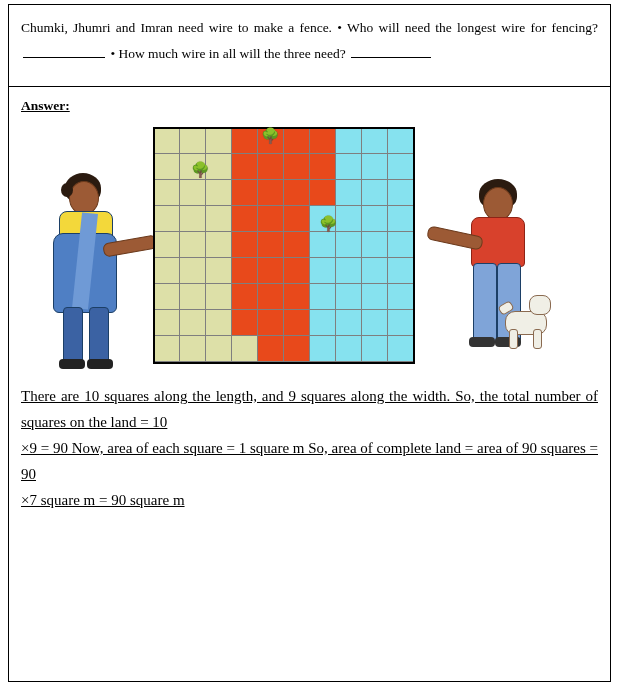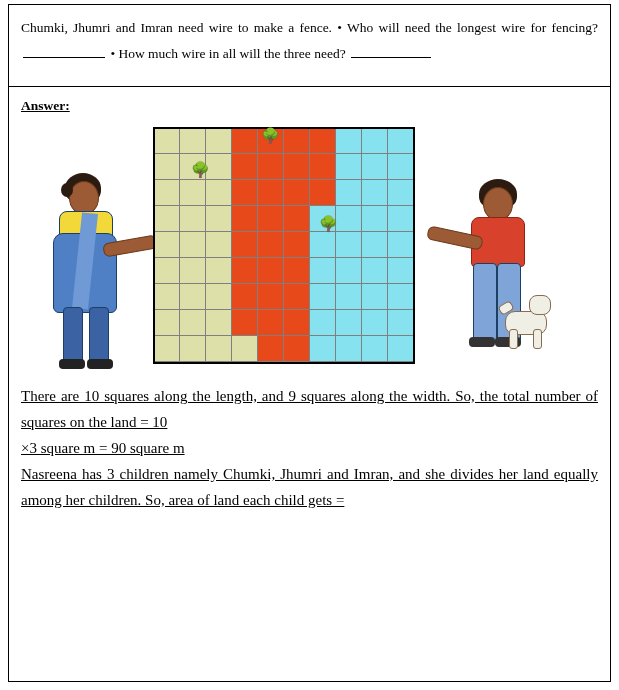--- a/index.html
+++ b/index.html
@@ -335,19 +335,19 @@
         </div>
         <div class="grid-outline"></div>
 
         <div class="tree" style="left:240px; top:8px;">🌳</div>
         <div class="tree" style="left:170px; top:42px;">🌳</div>
         <div class="tree" style="left:298px; top:96px;">🌳</div>
       </div>
 
       <div class="explanation">
         <p>There are 10 squares along the length, and 9 squares along the width. So, the total number of squares on the land = 10</p>
-        <p>×3 square m = 90 square m</p>
-        <p>Nasreena has 3 children namely Chumki, Jhumri and Imran, and she divides her land equally among her children. So, area of land each child gets =</p>
+        <p>×9 = 90 Now, area of each square  = 1 square m So, area of complete land  = area of 90 squares = 90</p>
+        <p>×7 square m = 90 square m</p>
       </div>
     </div>
 
   </div>
 </div>
 
 </body></html>

